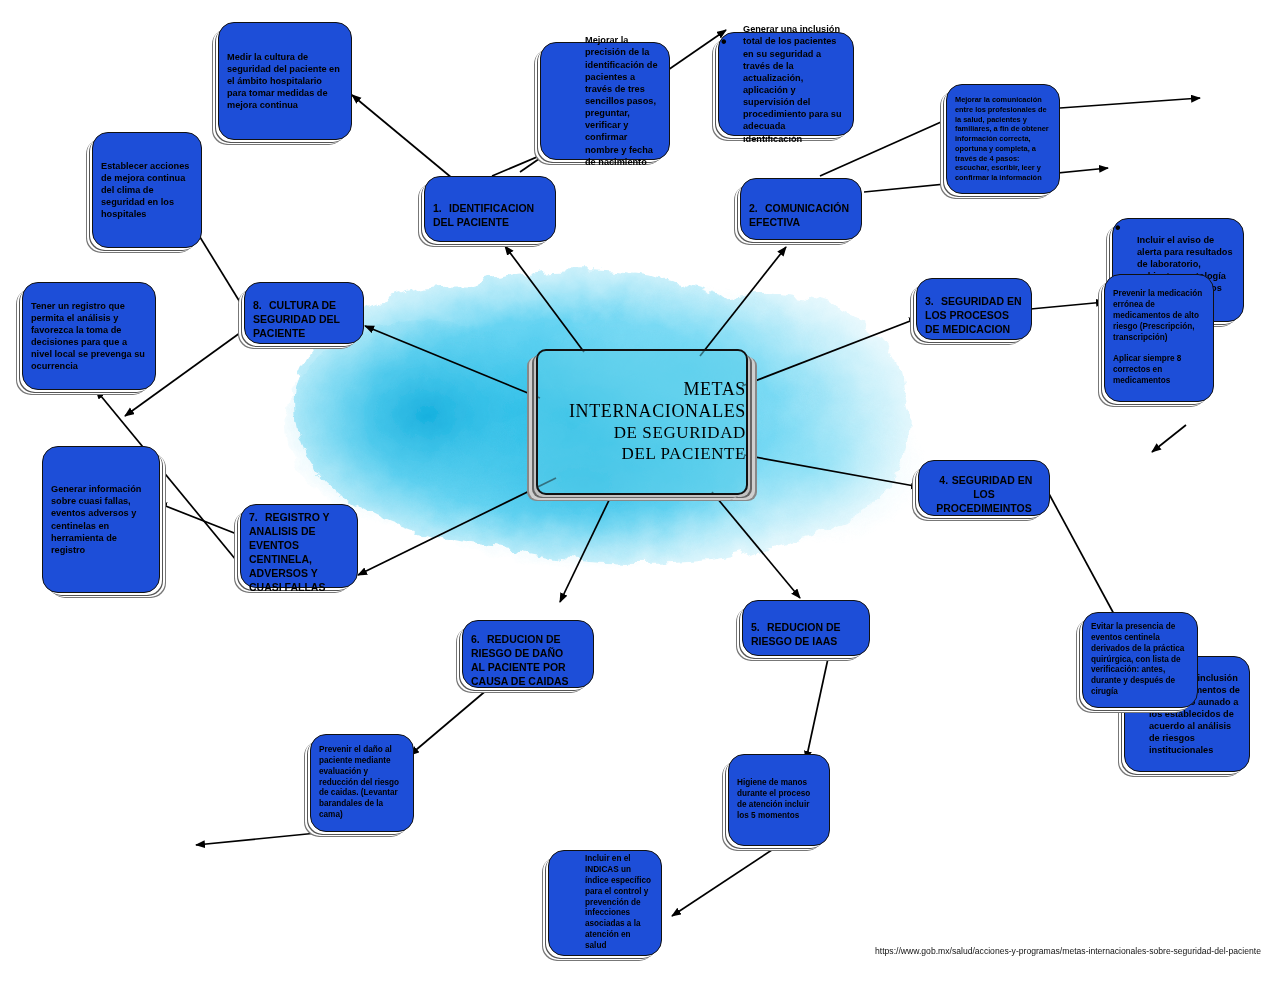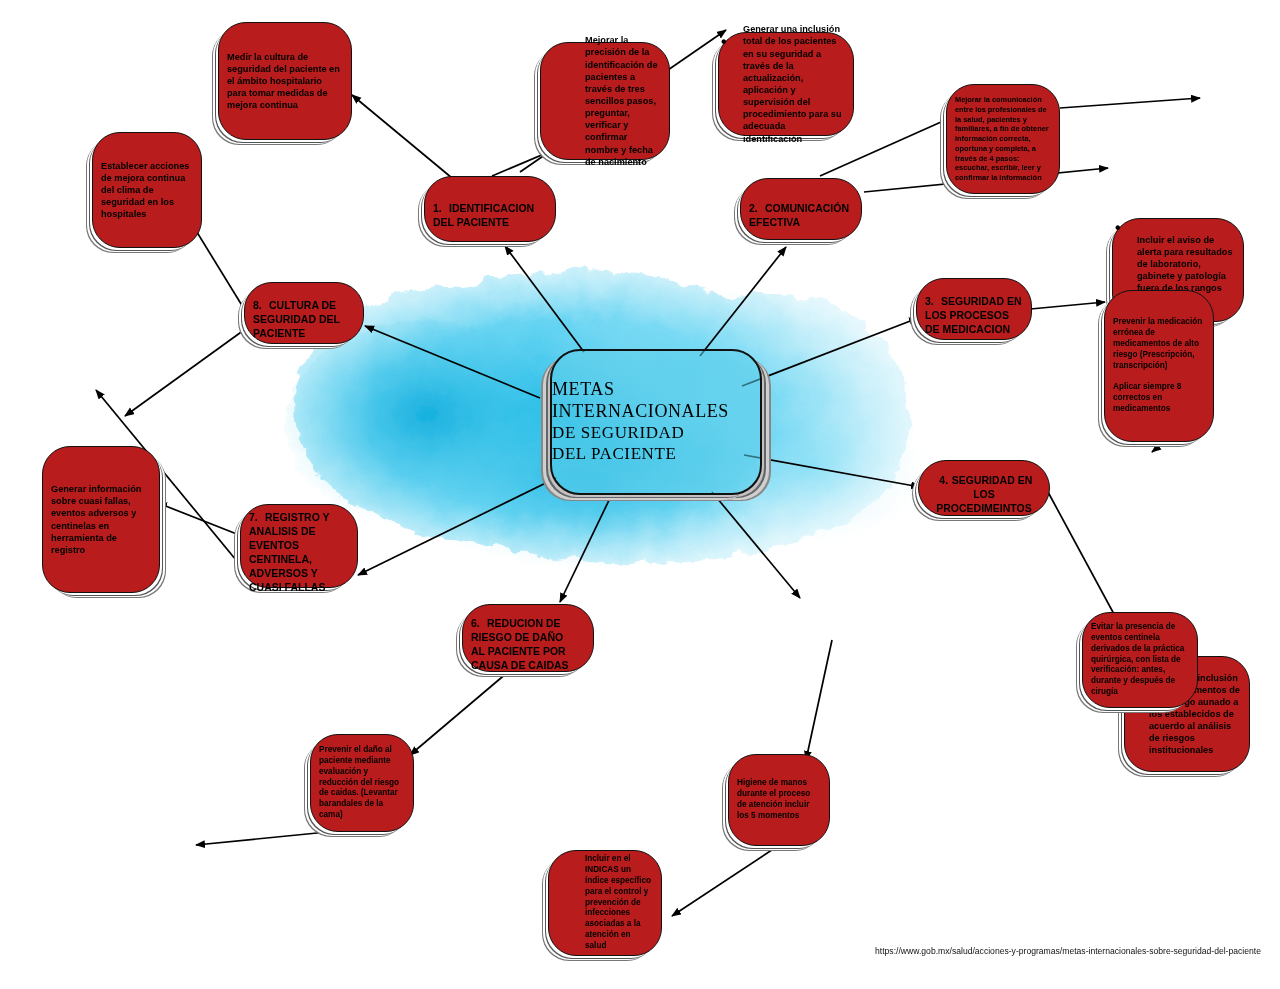--- a/index.html
+++ b/index.html
@@ -17,23 +17,23 @@
   
   .watercolor{position:absolute;left:255px;top:250px;width:680px;height:330px;pointer-events:none;}
 
   
   svg.links{position:absolute;left:0;top:0;width:1280px;height:989px;pointer-events:none;}
 
   
   .node{
     position:absolute;
     box-sizing:border-box;
-    background:#b91c1c;
+    background:#1d4ed8;
     border:1.6px solid #111;
-    border-radius:28px;
+    border-radius:16px;
     box-shadow:-3px 3px 0 -1px #fff, -4px 4px 0 -1px #555,
                -6px 5px 0 -1px #fff, -7px 6px 0 -1px #777;
     display:flex;
     align-items:center;
     z-index:5;
   }
   .node .txt{
     font-weight:bold;
     line-height:1.32;
     padding:6px 8px;
@@ -47,28 +47,27 @@
   }
   .bullet{position:relative;padding-left:16px;}
   .bullet:before{content:"\2022";position:absolute;left:2px;top:0;font-weight:bold;}
 
   
   #center-node{
     position:absolute;
     left:536px;top:349px;width:208px;height:142px;
     background:rgba(93,205,233,0.55);
     border:2px solid #111;
-    border-radius:30px;
+    border-radius:10px;
     box-shadow:-3px 3px 0 -1px rgba(255,255,255,.6), -5px 4px 0 -1px #666,
                -8px 6px 0 -1px rgba(255,255,255,.6), -10px 7px 0 -1px #888,
                 3px 3px 0 -1px rgba(255,255,255,.6),  5px 4px 0 -1px #666,
                 8px 6px 0 -1px rgba(255,255,255,.6), 10px 7px 0 -1px #888;
-    display:flex;flex-direction:column;align-items:flex-start;justify-content:center;
+    display:flex;flex-direction:column;align-items:flex-end;justify-content:center;
     z-index:6;
-    margin-left:14px;
   }
   #center-node .line{
     font-family:"Liberation Serif", serif;
     font-size:17px;letter-spacing:.6px;color:#000;text-align:center;line-height:1.22;
   }
   #center-node .line.big{font-size:18px;}
 
   
   .topic .txt{font-size:10.5px;}
   .topic .num{display:inline-block;width:16px;}
@@ -199,22 +198,28 @@
     </div>
   </div>
 
   <div class="node topic" style="left:918px;top:460px;width:132px;height:56px;text-align:center;">
     <div class="txt">
       <span class="num">4.</span><span>SEGURIDAD EN LOS
 PROCEDIMEINTOS</span>
     </div>
   </div>
 
-
-  <div class="node topic" style="left:462px;top:604px;width:132px;height:68px;">
+  <div class="node topic" style="left:742px;top:600px;width:128px;height:56px;">
+    <div class="txt">
+      <span class="num">5.</span><span>REDUCION DE
+RIESGO DE IAAS</span>
+    </div>
+  </div>
+
+  <div class="node topic" style="left:462px;top:620px;width:132px;height:68px;">
     <div class="txt">
       <span class="num">6.</span><span>REDUCION DE
 RIESGO DE DAÑO
 AL PACIENTE POR
 CAUSA DE CAIDAS</span>
     </div>
   </div>
 
   <div class="node topic" style="left:240px;top:504px;width:118px;height:84px;">
     <div class="txt">
@@ -236,20 +241,23 @@
   </div>
 
   <div class="node leaf" style="left:218px;top:22px;width:134px;height:118px;">
     <div class="txt">Medir la cultura de seguridad del paciente en el ámbito hospitalario para tomar medidas de mejora continua</div>
   </div>
 
   <div class="node leaf" style="left:92px;top:132px;width:110px;height:116px;">
     <div class="txt">Establecer acciones de mejora continua del clima de seguridad en los hospitales</div>
   </div>
 
+  <div class="node leaf" style="left:22px;top:282px;width:134px;height:108px;">
+    <div class="txt">Tener un registro que permita el análisis y favorezca la toma de decisiones para que a nivel local se prevenga su ocurrencia</div>
+  </div>
 
   <div class="node leaf shadow-r" style="left:42px;top:446px;width:118px;height:147px;">
     <div class="txt">Generar información sobre cuasi fallas, eventos adversos y centinelas en herramienta de registro</div>
   </div>
 
   <div class="node leaf" style="left:540px;top:42px;width:130px;height:118px;padding-left:36px;">
     <div class="txt">Mejorar la precisión de la identificación de pacientes a través de tres sencillos pasos, preguntar, verificar y confirmar nombre y fecha de nacimiento</div>
   </div>
 
   <div class="node leaf bullet" style="left:718px;top:32px;width:136px;height:104px;">
@@ -257,21 +265,21 @@
   </div>
 
   <div class="node leaf s-7" style="left:946px;top:84px;width:114px;height:110px;">
     <div class="txt">Mejorar la comunicación entre los profesionales de la salud, pacientes y familiares, a fin de obtener información correcta, oportuna y completa, a través de 4 pasos: escuchar, escribir, leer y confirmar la información</div>
   </div>
 
   <div class="node leaf bullet" style="left:1112px;top:114px;width:132px;height:104px;">
     <div class="txt">Incluir el aviso de alerta para resultados de laboratorio, gabinete y patología fuera de los rangos establecidos</div>
   </div>
 
-  <div class="node leaf s-8" style="left:1104px;top:290px;width:110px;height:152px;">
+  <div class="node leaf s-8" style="left:1104px;top:274px;width:110px;height:128px;">
     <div class="txt">Prevenir la medicación errónea de medicamentos de alto riesgo (Prescripción, transcripción)
 
 Aplicar siempre 8 correctos en medicamentos</div>
   </div>
 
   <div class="node leaf bullet" style="left:1124px;top:448px;width:126px;height:116px;">
     <div class="txt">Analizar la inclusión de medicamentos de alto riesgo aunado a los establecidos de acuerdo al análisis de riesgos institucionales</div>
   </div>
 
   <div class="node leaf s-8" style="left:1082px;top:612px;width:116px;height:96px;">

